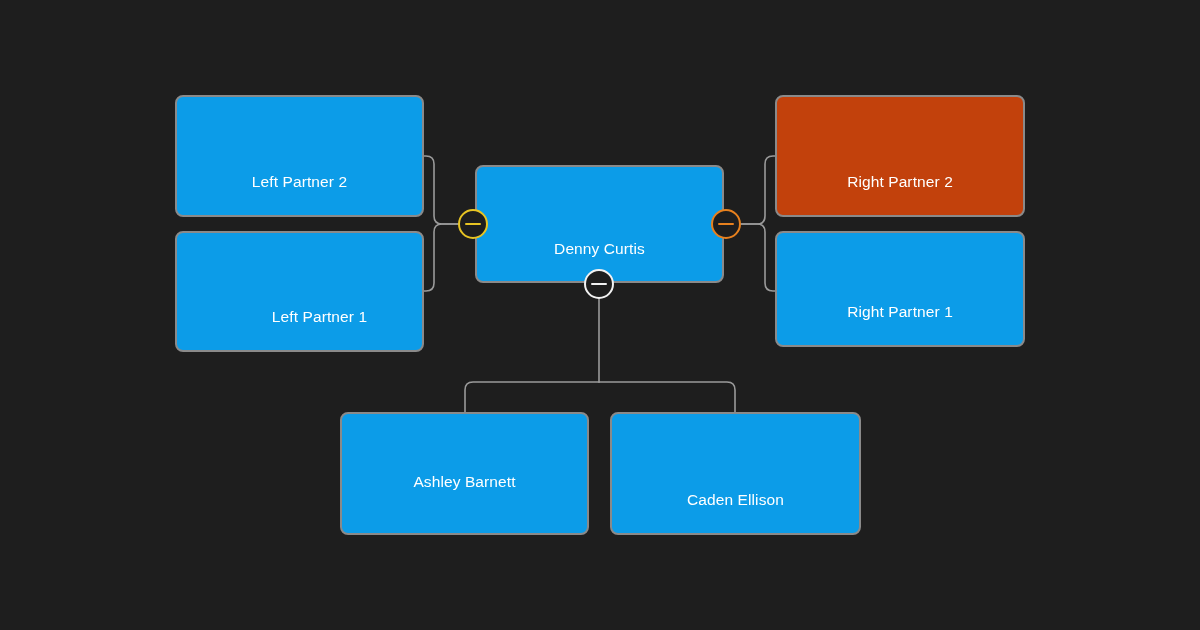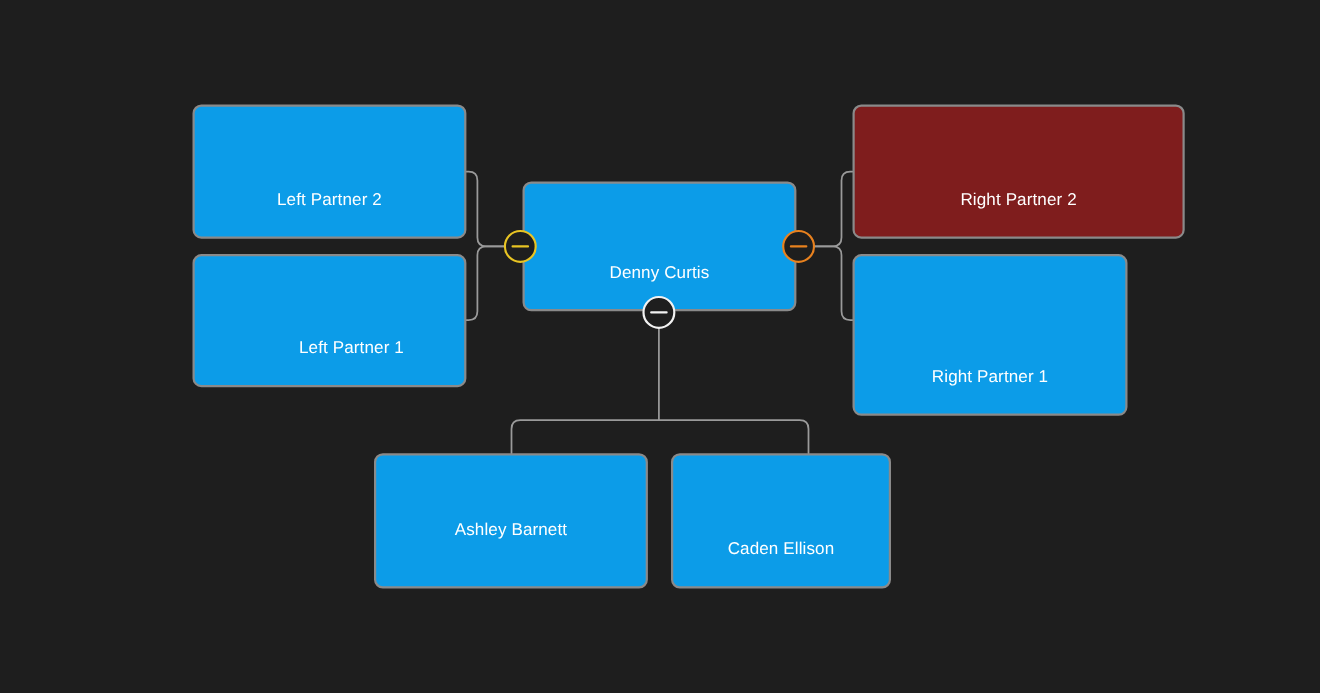--- a/index.html
+++ b/index.html
@@ -117,33 +117,33 @@
   </div>
 
   <div class="node" id="node-left-partner-1" style="left: 175px; top: 231px; width: 249px; height: 121px; background: rgb(12, 156, 232); border-color: rgb(138, 138, 138); padding-left: 40px;">
     <span class="node-label" style="color: rgb(255, 255, 255); padding-bottom: 26px;">Left Partner 1</span>
   </div>
 
   <div class="node" id="node-focus" style="left: 475px; top: 165px; width: 249px; height: 118px; background: rgb(12, 156, 232); border-color: rgb(138, 138, 138);">
     <span class="node-label" style="color: rgb(255, 255, 255); padding-bottom: 25px; margin-top: 48px;">Denny Curtis</span>
   </div>
 
-  <div class="node" id="node-right-partner-2" style="left: 775px; top: 95px; width: 302px; height: 122px; background: #7f1d1d; border-color: rgb(138, 138, 138);">
+  <div class="node" id="node-right-partner-2" style="left: 775px; top: 95px; width: 250px; height: 122px; background: #c2410c; border-color: rgb(138, 138, 138);">
     <span class="node-label" style="color: rgb(255, 255, 255); padding-bottom: 26px;">Right Partner 2</span>
   </div>
 
-  <div class="node" id="node-right-partner-1" style="left: 775px; top: 231px; width: 250px; height: 147px; background: rgb(12, 156, 232); border-color: rgb(138, 138, 138);">
+  <div class="node" id="node-right-partner-1" style="left: 775px; top: 231px; width: 250px; height: 116px; background: rgb(12, 156, 232); border-color: rgb(138, 138, 138);">
     <span class="node-label" style="color: rgb(255, 255, 255); padding-bottom: 26px;">Right Partner 1</span>
   </div>
 
   <div class="node" id="node-child-1" style="left: 340px; top: 412px; width: 249px; height: 123px; background: rgb(12, 156, 232); border-color: rgb(138, 138, 138);">
     <span class="node-label" style="color: rgb(255, 255, 255); padding-bottom: 44px;">Ashley Barnett</span>
   </div>
 
-  <div class="node" id="node-child-2" style="left: 610px; top: 412px; width: 200px; height: 123px; background: rgb(12, 156, 232); border-color: rgb(138, 138, 138);">
+  <div class="node" id="node-child-2" style="left: 610px; top: 412px; width: 251px; height: 123px; background: rgb(12, 156, 232); border-color: rgb(138, 138, 138);">
     <span class="node-label" style="color: rgb(255, 255, 255); padding-bottom: 26px;">Caden Ellison</span>
   </div>
 
   <div class="badge yellow" id="badge-left" style="left: 458px; top: 209px; border-color: rgb(232, 196, 35);">
     <span class="minus" style="background: rgb(232, 196, 35);"></span>
   </div>
 
   <div class="badge orange" id="badge-right" style="left: 711px; top: 209px; border-color: rgb(232, 129, 30);">
     <span class="minus" style="background: rgb(232, 129, 30);"></span>
   </div>

